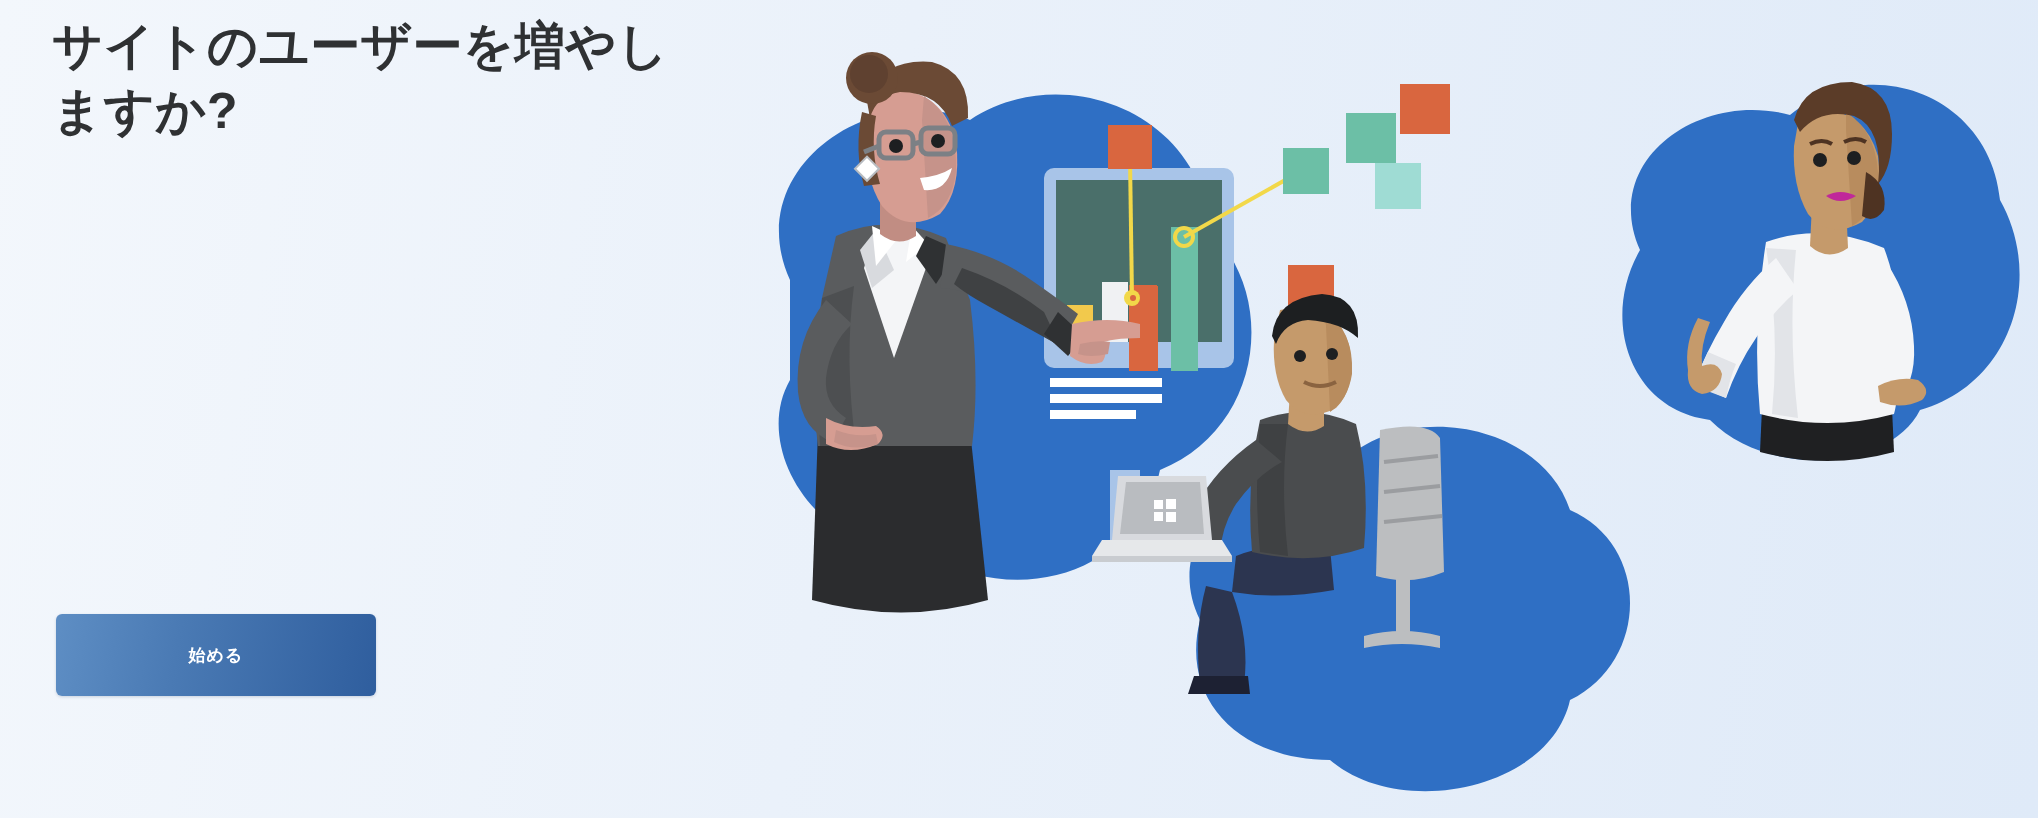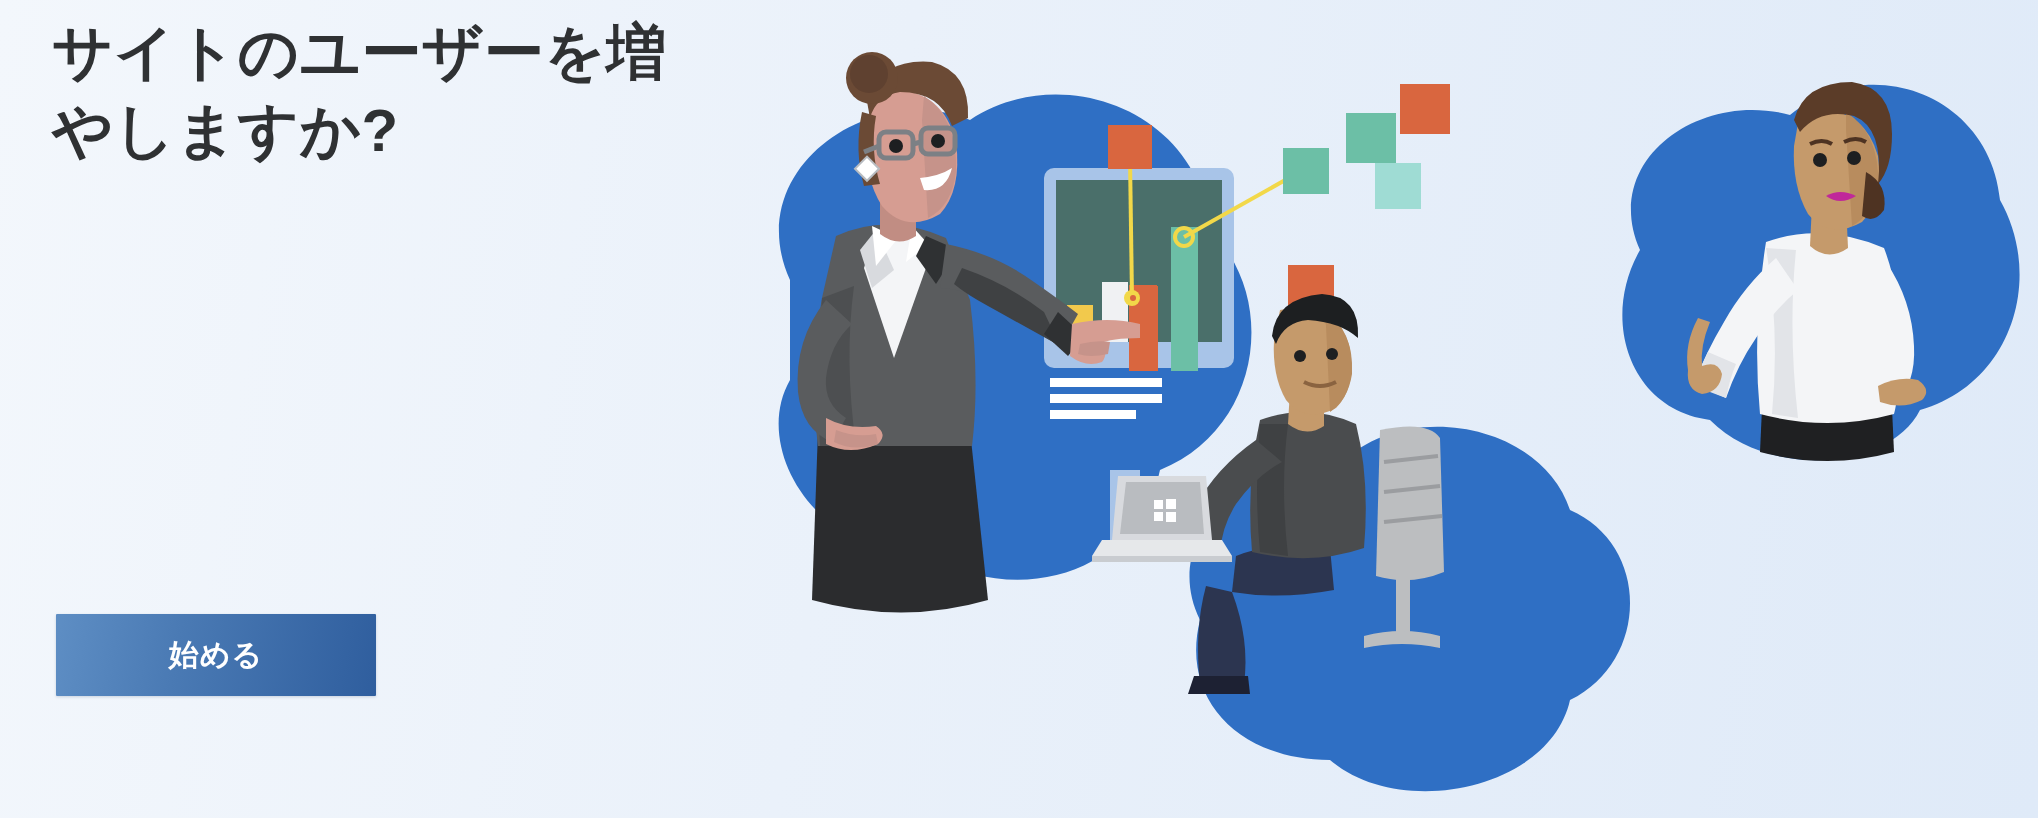--- a/index.html
+++ b/index.html
@@ -22,21 +22,21 @@
     top: 0;
     width: 660px;
     height: 818px;
     z-index: 5;
   }
   #hero-title {
     position: absolute;
     top: 14px;
     left: 0;
     width: 660px;
-    font-size: 60px;
+    font-size: 50px;
     line-height: 1.30;
     font-weight: 700;
     letter-spacing: 0.5px;
     color: #2f3133;
   }
   #hero-body {
     position: absolute;
     top: 290px;
     left: 4px;
     width: 610px;
@@ -45,24 +45,24 @@
     color: #34373a;
     letter-spacing: 0.2px;
   }
   #cta-button {
     position: absolute;
     left: 4px;
     top: 614px;
     width: 320px;
     height: 82px;
     border: none;
-    border-radius: 1px;
+    border-radius: 6px;
     background: linear-gradient(100deg, #5e8ec4 0%, #4a7ab4 38%, #2f5e9e 100%);
     color: #ffffff;
-    font-size: 30px;
+    font-size: 17px;
     font-weight: 700;
     font-family: "Liberation Sans", "DejaVu Sans", sans-serif;
     letter-spacing: 1px;
     cursor: pointer;
     box-shadow: 0 1px 3px rgba(20,50,90,.18);
   }
   
   #illustration {
     position: absolute;
     left: 640px;

